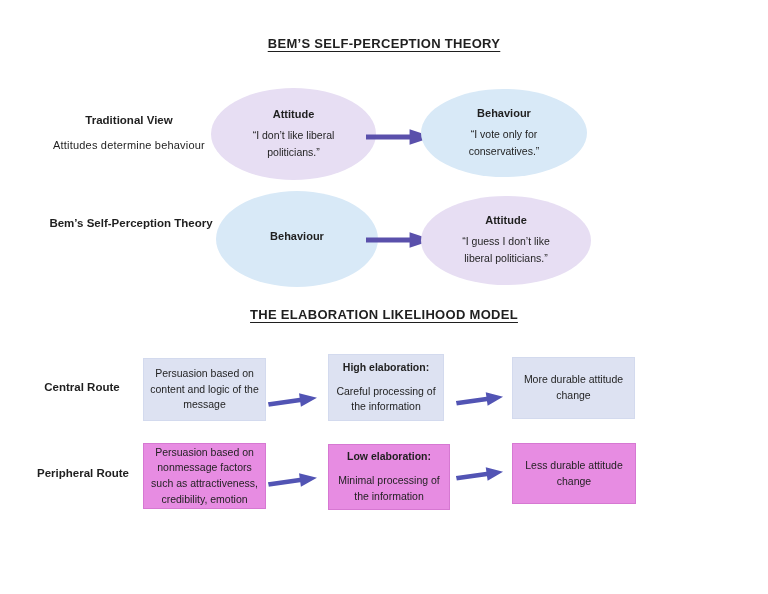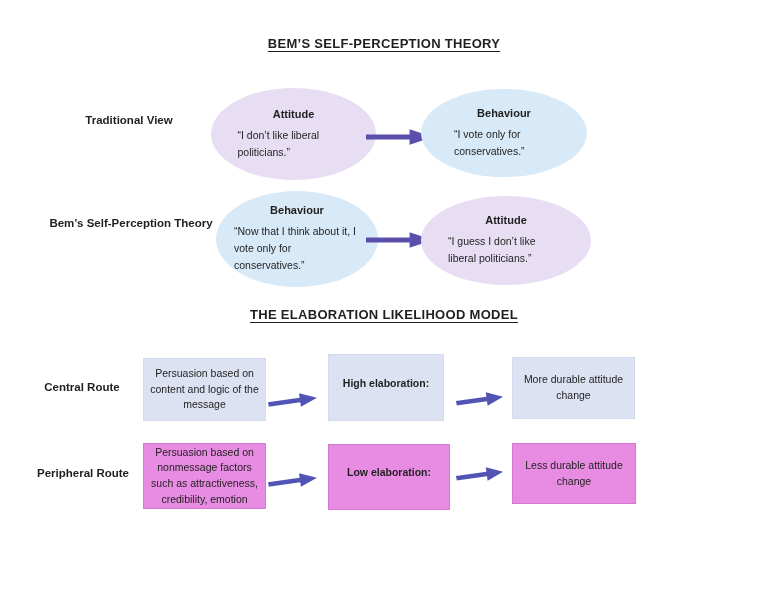--- a/index.html
+++ b/index.html
@@ -30,20 +30,21 @@
   }
   .row-label .label-title { font-weight: bold; margin-bottom: 11px; font-size: 11.5px; }
   .row-label .label-sub { font-weight: normal; letter-spacing: 0.2px; }
   .ellipse {
     position: absolute;
     border-radius: 50%;
     display: flex;
     flex-direction: column;
     align-items: center;
     justify-content: center;
+    text-align: center;
   }
   .ellipse.lavender { background: #e7def3; }
   .ellipse.blue { background: #d8e9f7; }
   .ellipse .e-heading { font-weight: bold; font-size: 11px; margin-bottom: 7px; }
   .ellipse .e-quote { font-size: 10.5px; line-height: 1.6; }
   .q-w110 { max-width: 112px; }
   .q-w100 { max-width: 100px; }
   .q-w125 { max-width: 126px; }
   .q-w115 { max-width: 116px; }
   .arrow { position: absolute; }
@@ -101,20 +102,21 @@
 </style>
 </head>
 <body>
 
 <div class="page">
 
   <div id="title1" class="section-title">BEM’S SELF-PERCEPTION THEORY</div>
 
   <div id="row1-label" class="row-label">
     <div class="label-title">Traditional View</div>
+    <div class="label-sub">Attitudes determine behaviour</div>
   </div>
 
   <div id="e1" class="ellipse lavender">
     <div class="e-heading">Attitude</div>
     <div class="e-quote q-w110">“I don’t like liberal politicians.”</div>
   </div>
 
   <div id="a1" class="arrow">
     <svg viewBox="0 0 64 20" preserveAspectRatio="none">
       <polygon points="0,7.2 41,7.2 41,1.5 63,10 41,18.5 41,12.8 0,12.8" fill="#5a50ab"></polygon>
@@ -125,21 +127,20 @@
     <div class="e-heading">Behaviour</div>
     <div class="e-quote q-w100">“I vote only for conservatives.”</div>
   </div>
 
   <div id="row2-label" class="row-label">
     <div class="label-title">Bem’s Self-Perception Theory</div>
   </div>
 
   <div id="e3" class="ellipse blue">
     <div class="e-heading">Behaviour</div>
-    <div class="e-quote q-w125">“Now that I think about it, I vote only for conservatives.”</div>
   </div>
 
   <div id="a2" class="arrow">
     <svg viewBox="0 0 64 20" preserveAspectRatio="none">
       <polygon points="0,7.2 41,7.2 41,1.5 63,10 41,18.5 41,12.8 0,12.8" fill="#5a50ab"></polygon>
     </svg>
   </div>
 
   <div id="e4" class="ellipse lavender">
     <div class="e-heading">Attitude</div>
@@ -155,20 +156,21 @@
   </div>
 
   <div id="c-a1" class="arrow tilt">
     <svg viewBox="0 0 64 20" preserveAspectRatio="none">
       <polygon points="0,7.2 41,7.2 41,1.5 63,10 41,18.5 41,12.8 0,12.8" fill="#5254b4"></polygon>
     </svg>
   </div>
 
   <div id="c-box2" class="flowbox light">
     <div class="b-heading">High elaboration:</div>
+    <div class="box-text-narrow">Careful processing of the information</div>
   </div>
 
   <div id="c-a2" class="arrow tilt">
     <svg viewBox="0 0 64 20" preserveAspectRatio="none">
       <polygon points="0,7.2 41,7.2 41,1.5 63,10 41,18.5 41,12.8 0,12.8" fill="#5254b4"></polygon>
     </svg>
   </div>
 
   <div id="c-box3" class="flowbox light">
     <div class="box-text-narrow">More durable attitude change</div>
@@ -181,20 +183,21 @@
   </div>
 
   <div id="p-a1" class="arrow tilt">
     <svg viewBox="0 0 64 20" preserveAspectRatio="none">
       <polygon points="0,7.2 41,7.2 41,1.5 63,10 41,18.5 41,12.8 0,12.8" fill="#5254b4"></polygon>
     </svg>
   </div>
 
   <div id="p-box2" class="flowbox pink">
     <div class="b-heading">Low elaboration:</div>
+    <div class="box-text-narrow">Minimal processing of the information</div>
   </div>
 
   <div id="p-a2" class="arrow tilt">
     <svg viewBox="0 0 64 20" preserveAspectRatio="none">
       <polygon points="0,7.2 41,7.2 41,1.5 63,10 41,18.5 41,12.8 0,12.8" fill="#5254b4"></polygon>
     </svg>
   </div>
 
   <div id="p-box3" class="flowbox pink">
     <div class="box-text-narrow">Less durable attitude change</div>

